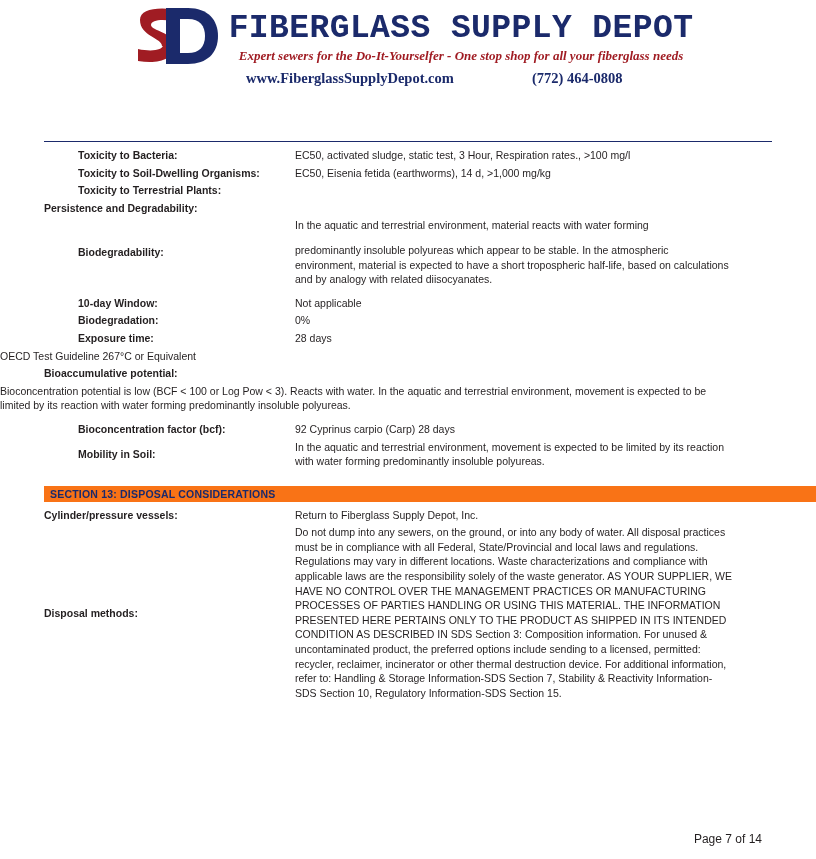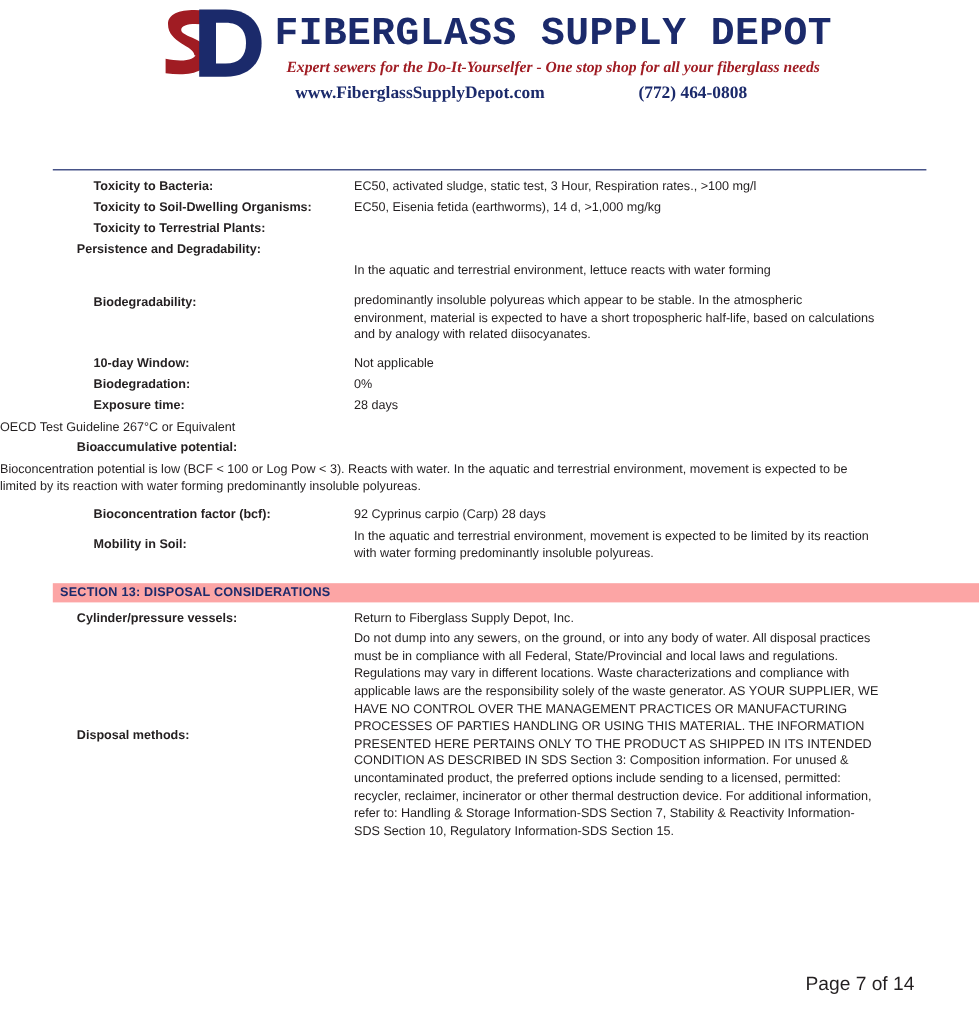--- a/index.html
+++ b/index.html
@@ -101,21 +101,21 @@
   .label {
     width: 295px;
     flex: 0 0 295px;
     font-size: 10.5px;
     font-weight: bold;
     color: #231f20;
     padding-left: 78px;
     box-sizing: border-box;
     line-height: 14.6px;
   }
-  .label.indent1 { padding-left: 64px; }
+  .label.indent1 { padding-left: 44px; }
   .label.indent2 { padding-left: 78px; }
   .value {
     flex: 1 1 auto;
     font-size: 10.5px;
     color: #231f20;
     line-height: 14.6px;
     padding-right: 40px;
   }
   .value p {
     margin: 0;
@@ -124,43 +124,43 @@
     margin-top: 10px;
   }
   .row.gap { margin-top: 9px; }
   .row.gap-sm { margin-top: 3px; }
 
   
   .section-banner {
     margin: 17px 0 0 0;
     width: 772px;
     margin-left: 44px;
-    background: #fca5a5;
+    background: #f97316;
     height: 16px;
     display: flex;
     align-items: center;
     box-sizing: border-box;
   }
   .section-banner span {
     font-size: 10.5px;
     font-weight: bold;
     color: #1b2a6b;
     padding-left: 6px;
     letter-spacing: 0.2px;
   }
 
   .footer {
     position: absolute;
     left: 0;
-    top: 812px;
+    top: 832px;
     width: 816px;
     text-align: right;
     padding-right: 54px;
     box-sizing: border-box;
-    font-size: 16px;
+    font-size: 12px;
     color: #231f20;
   }
 </style>
 </head>
 <body>
 
 <div class="header">
 
   <div class="logo">
     <svg width="92" height="68" viewBox="0 0 92 68" xmlns="http://www.w3.org/2000/svg">
@@ -200,21 +200,21 @@
   </div>
 
   <div class="row gap-sm">
     <div class="label indent1">Persistence and Degradability:</div>
     <div class="value"></div>
   </div>
 
   <div class="row gap-sm">
     <div class="label indent2">Biodegradability:</div>
     <div class="value">
-      <p>In the aquatic and terrestrial environment, lettuce reacts with water forming</p>
+      <p>In the aquatic and terrestrial environment, material reacts with water forming</p>
       <p>predominantly insoluble polyureas which appear to be stable. In the atmospheric environment, material is expected to have a short tropospheric half-life, based on calculations and by analogy with related diisocyanates.</p>
     </div>
   </div>
 
   <div class="row gap">
     <div class="label indent2">10-day Window:</div>
     <div class="value">
       <p>Not applicable</p>
     </div>
   </div>

